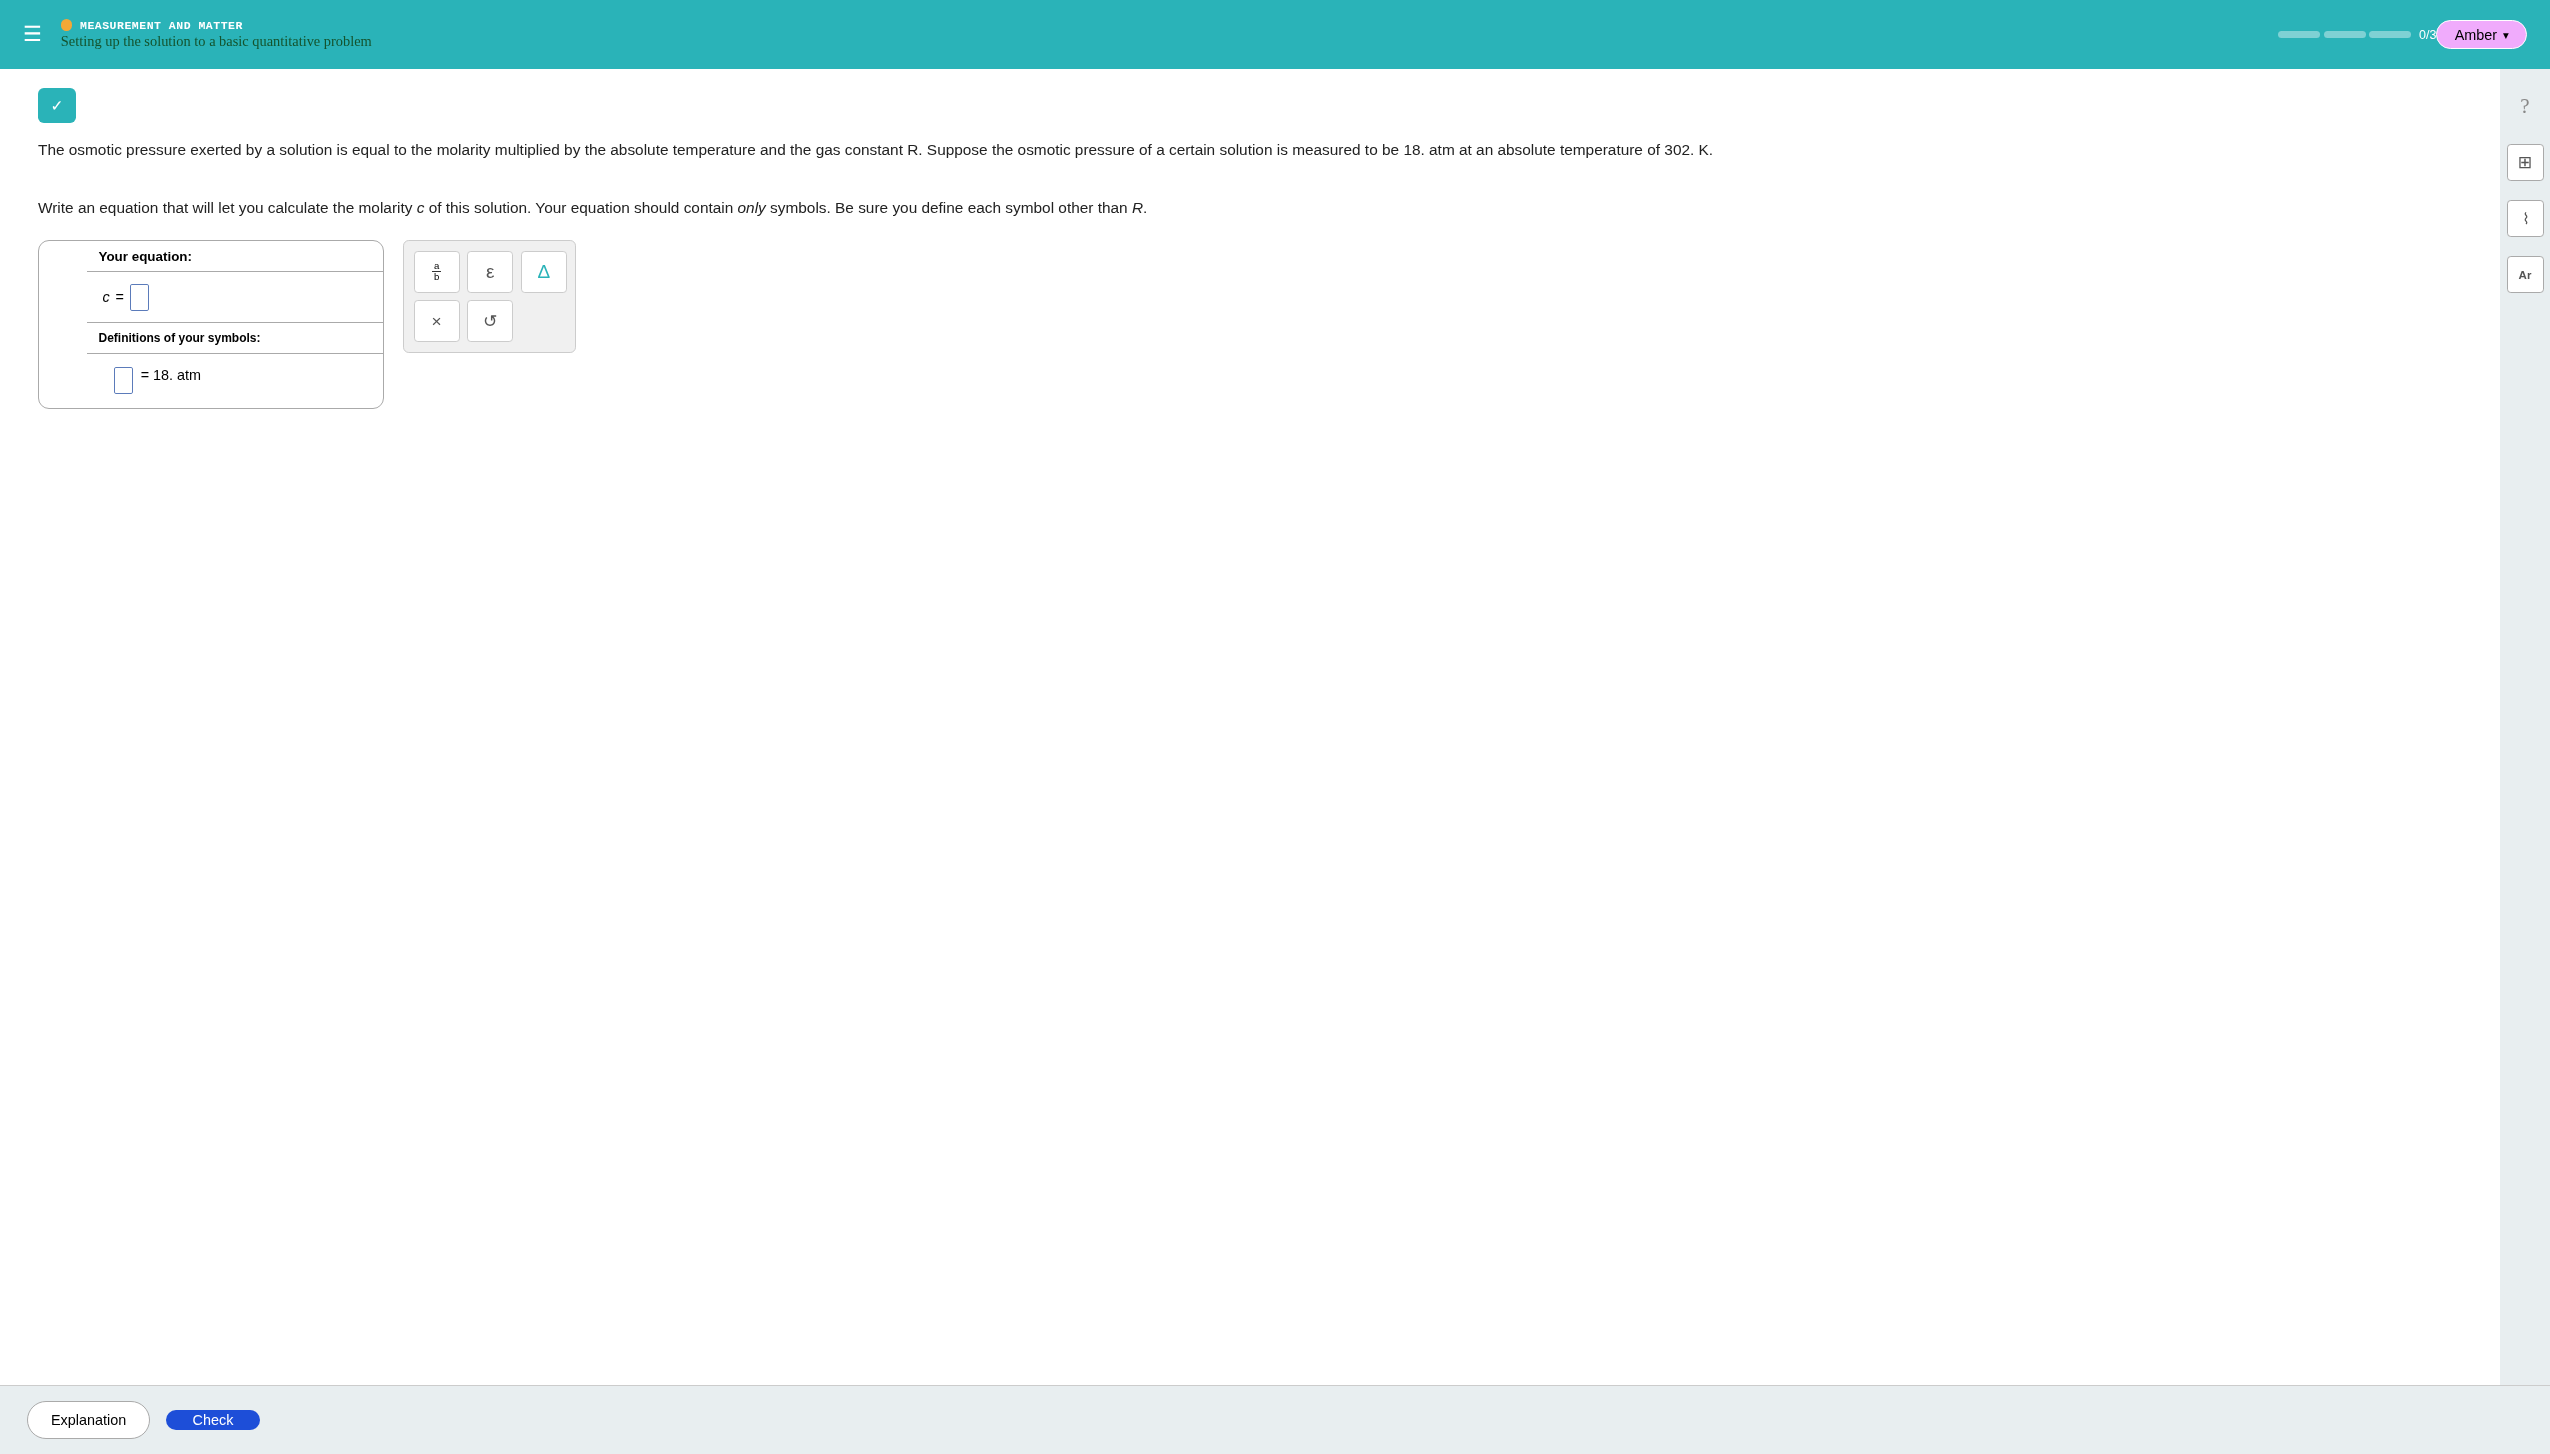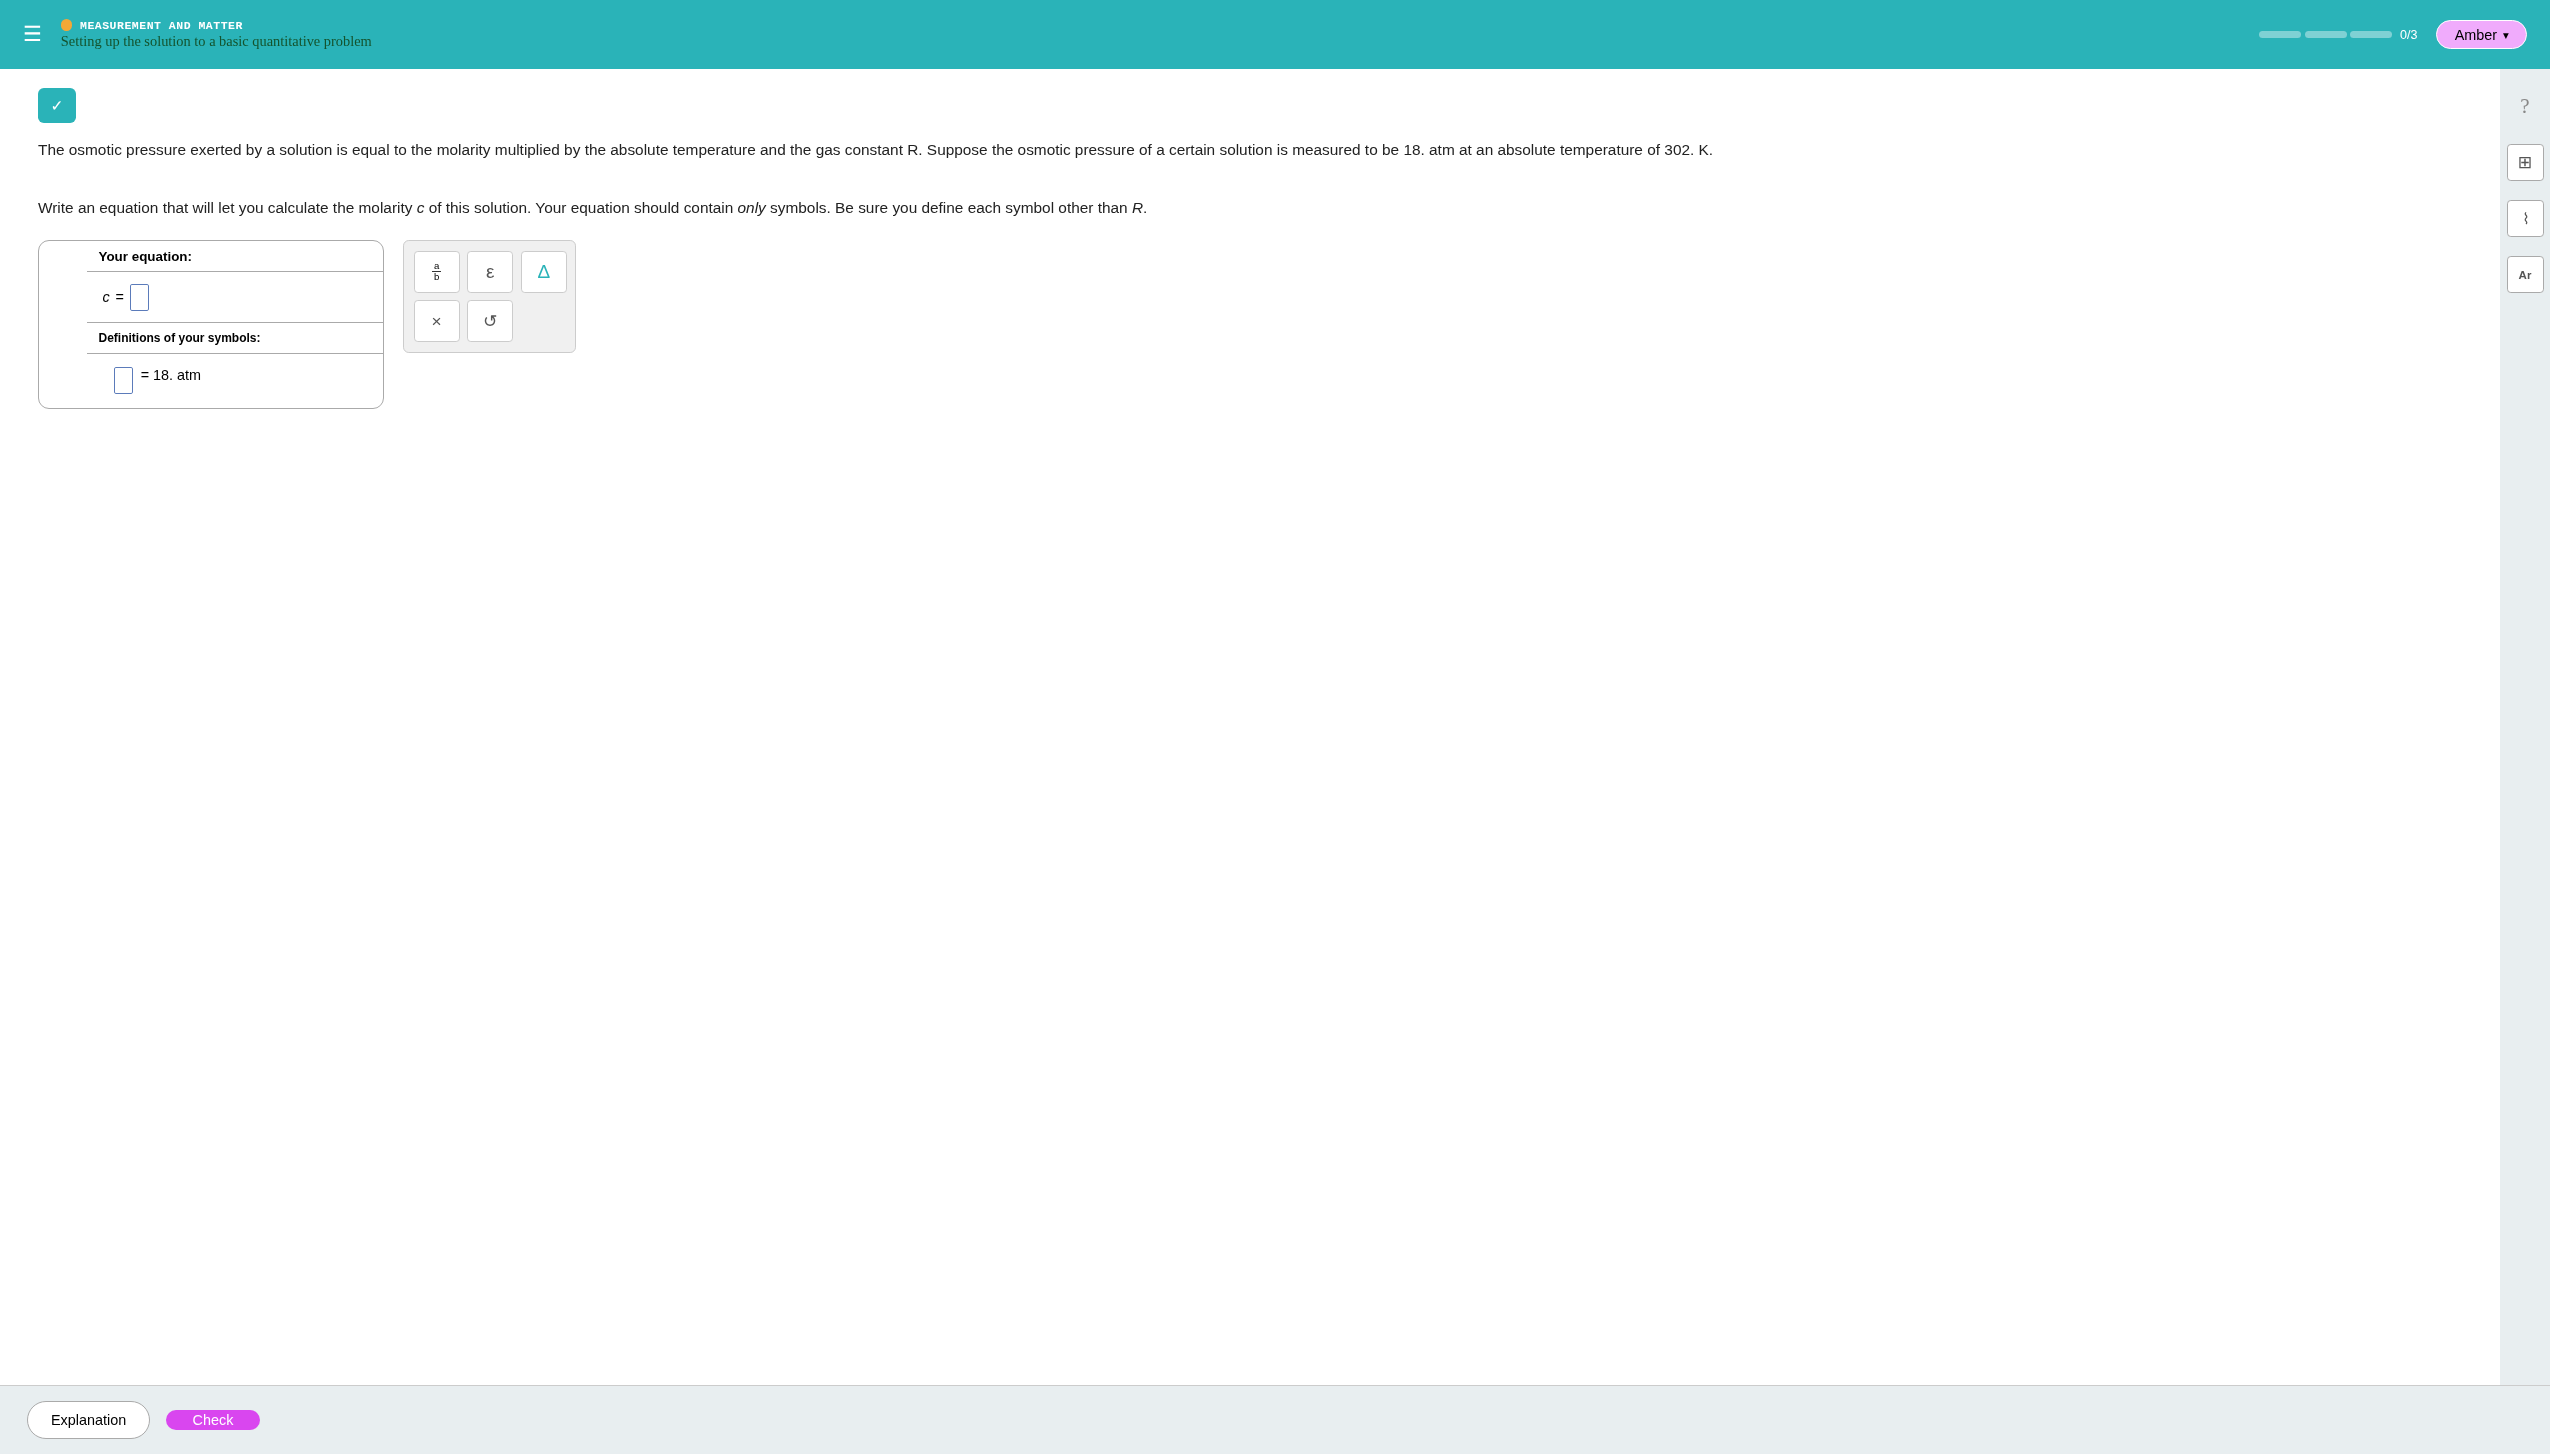--- a/index.html
+++ b/index.html
@@ -51,21 +51,20 @@
     .header-subtitle {
       font-size: 14.4px;
       color: #14532d;
       margin-top: 1.9px;
     }
 
     .header-right {
       margin-left: auto;
       display: flex;
       align-items: center;
-      gap: 19px;
     }
 
     .progress-bar-container {
       display: flex;
       align-items: center;
       gap: 7.7px;
     }
     .progress-segments {
       display: flex;
       gap: 3.8px;
@@ -295,21 +294,21 @@
     .explanation-btn {
       background: white;
       border: 1.4px solid #aaa;
       border-radius: 23px;
       padding: 9.6px 23px;
       font-size: 14.4px;
       cursor: pointer;
       font-family: Arial, sans-serif;
     }
     .check-btn {
-      background: #d946ef;
+      background: #1d4ed8;
       border: none;
       border-radius: 23px;
       padding: 2px 27px;
       font-size: 14.4px;
       color: white;
       cursor: pointer;
       font-family: Arial, sans-serif;
     }
 
     .frac-symbol {

